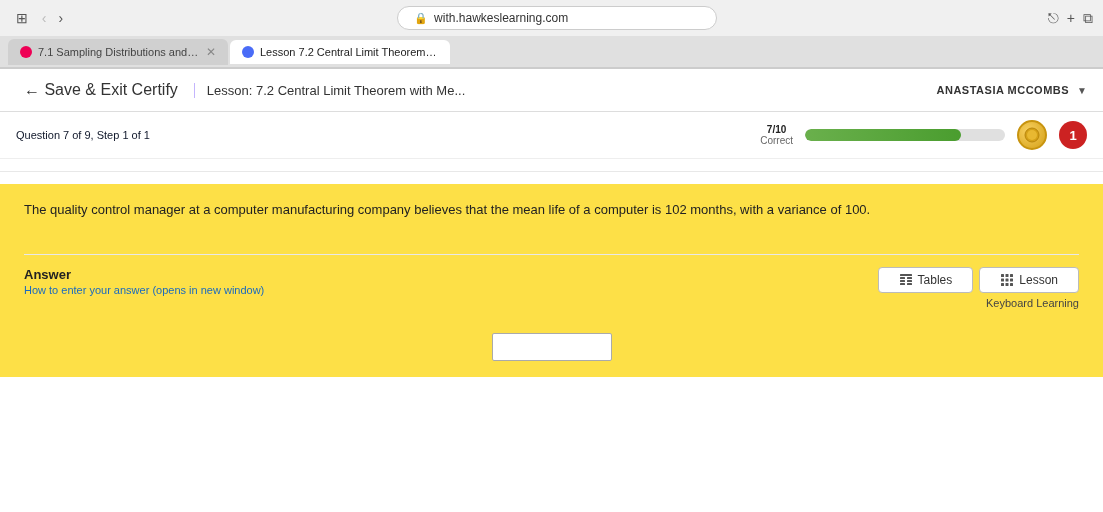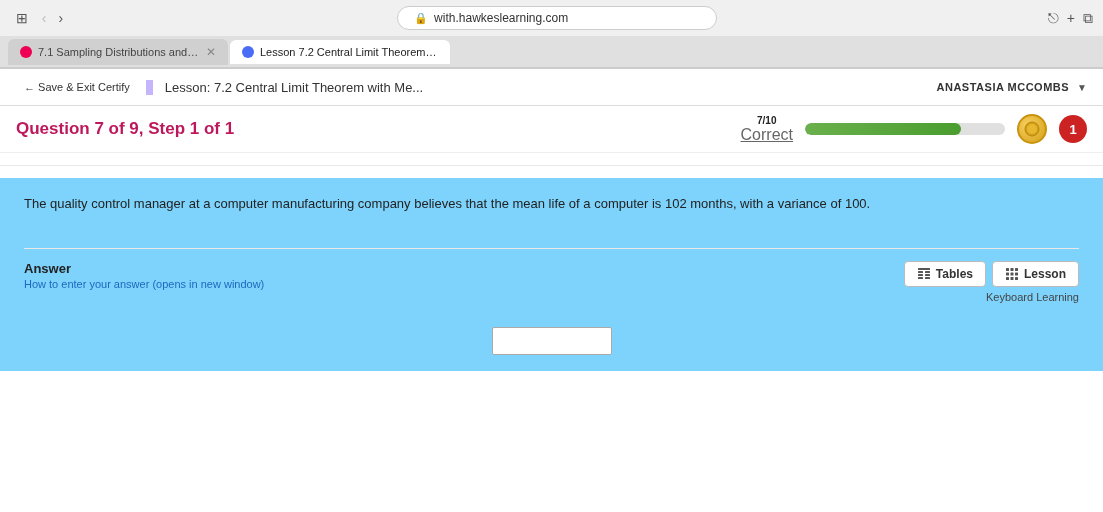--- a/index.html
+++ b/index.html
@@ -152,35 +152,35 @@
       align-items: center;
       padding: 8px 16px;
       border-bottom: 1px solid #ddd;
       background: white;
     }
 
     .save-exit-btn {
       display: flex;
       align-items: center;
       gap: 4px;
-      font-size: 11px;
+      font-size: 16px;
       color: #333;
       cursor: pointer;
       background: none;
       border: none;
       font-weight: 500;
       padding: 4px 8px;
     }
 
     .lesson-title {
       font-size: 13px;
       color: #333;
       margin-left: 8px;
       padding-left: 12px;
-      border-left: 7px solid #c4b5fd;
+      border-left: 1px solid #c4b5fd;
     }
 
     .header-right {
       margin-left: auto;
       display: flex;
       align-items: center;
       gap: 8px;
     }
 
     .user-name {
@@ -198,46 +198,45 @@
     
     .question-bar {
       display: flex;
       align-items: center;
       padding: 8px 16px;
       background: white;
       border-bottom: 1px solid #eee;
     }
 
     .question-label {
-      font-size: 17px;
-      font-weight: 700;
-      color: #be185d;
+      font-size: 11px;
+      font-weight: 400;
+      color: #0f172a;
     }
 
     .progress-section {
       margin-left: auto;
       display: flex;
       align-items: center;
       gap: 12px;
     }
 
     .score-display {
       text-align: center;
     }
 
     .score-fraction {
       font-size: 10px;
       font-weight: 600;
       color: #222;
     }
 
     .score-label {
-      font-size: 16px;
+      font-size: 10px;
       color: #666;
-      text-decoration: underline;
     }
 
     .progress-bar-container {
       width: 200px;
       height: 12px;
       background: #e0e0e0;
       border-radius: 6px;
       overflow: hidden;
     }
 
@@ -268,21 +267,21 @@
       display: flex;
       align-items: center;
       justify-content: center;
       font-size: 13px;
       font-weight: 700;
     }
 
     
     .main-content {
       padding: 16px 24px;
-      background: #7dd3fc;
+      background: #fde047;
     }
 
     .question-text {
       font-size: 13px;
       color: #222;
       line-height: 1.6;
       margin-bottom: 6px;
     }
 
     .question-text strong { font-weight: normal; }
@@ -324,28 +323,27 @@
 
     .tool-buttons-row {
       display: flex;
       gap: 6px;
     }
 
     .tool-btn {
       display: flex;
       align-items: center;
       gap: 5px;
-      padding: 5px 12px;
+      padding: 5px 20px;
       background: white;
       border: 1px solid #bbb;
       border-radius: 4px;
       font-size: 12px;
       color: #333;
       cursor: pointer;
-      font-weight: bold;
     }
 
     .tool-btn svg {
       width: 14px;
       height: 14px;
       fill: #555;
     }
 
     .keyboard-shortcuts-link {
       font-size: 11px;

